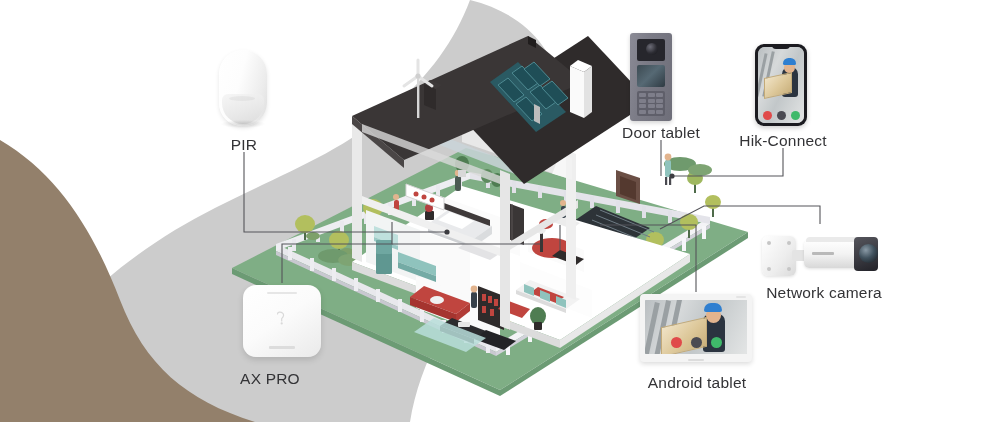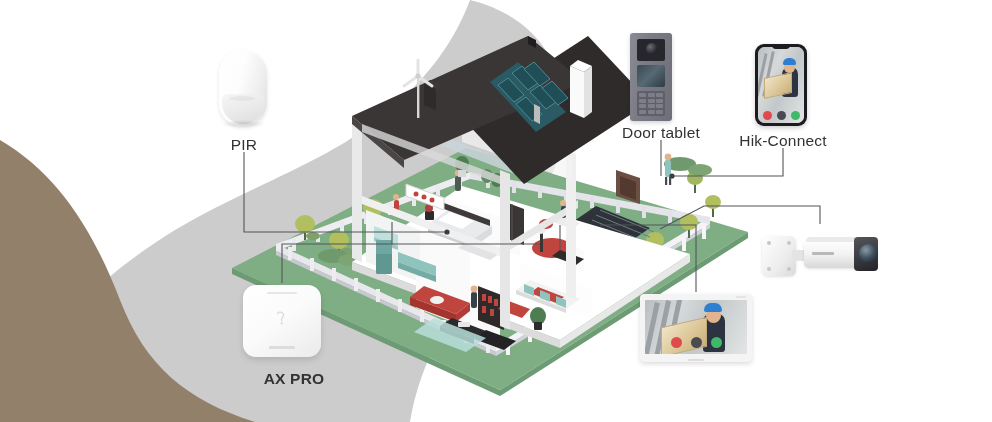--- a/index.html
+++ b/index.html
@@ -582,17 +582,19 @@
       <div class="at-chin"></div>
     </div>
   </div>
 
   <div class="label" id="label-pir" style="left:244px;top:136px;transform:translateX(-50%);">PIR</div>
 
   <div class="label" id="label-ds" style="left:661px;top:124px;transform:translateX(-50%);">Door tablet</div>
 
   <div class="label" id="label-hk" style="left:783px;top:132px;transform:translateX(-50%);">Hik-Connect</div>
 
-
-  <div class="label" id="label-ax" style="left:294px;top:370px;transform:translateX(-50%);font-weight:bold;">AX PRO</div>
-
+  <div class="label" id="label-nc" style="left:824px;top:284px;transform:translateX(-50%);">Network camera</div>
+
+  <div class="label" id="label-ax" style="left:270px;top:370px;transform:translateX(-50%);">AX PRO</div>
+
+  <div class="label" id="label-at" style="left:697px;top:374px;transform:translateX(-50%);">Android tablet</div>
 
 </div>
 
 </body></html>

